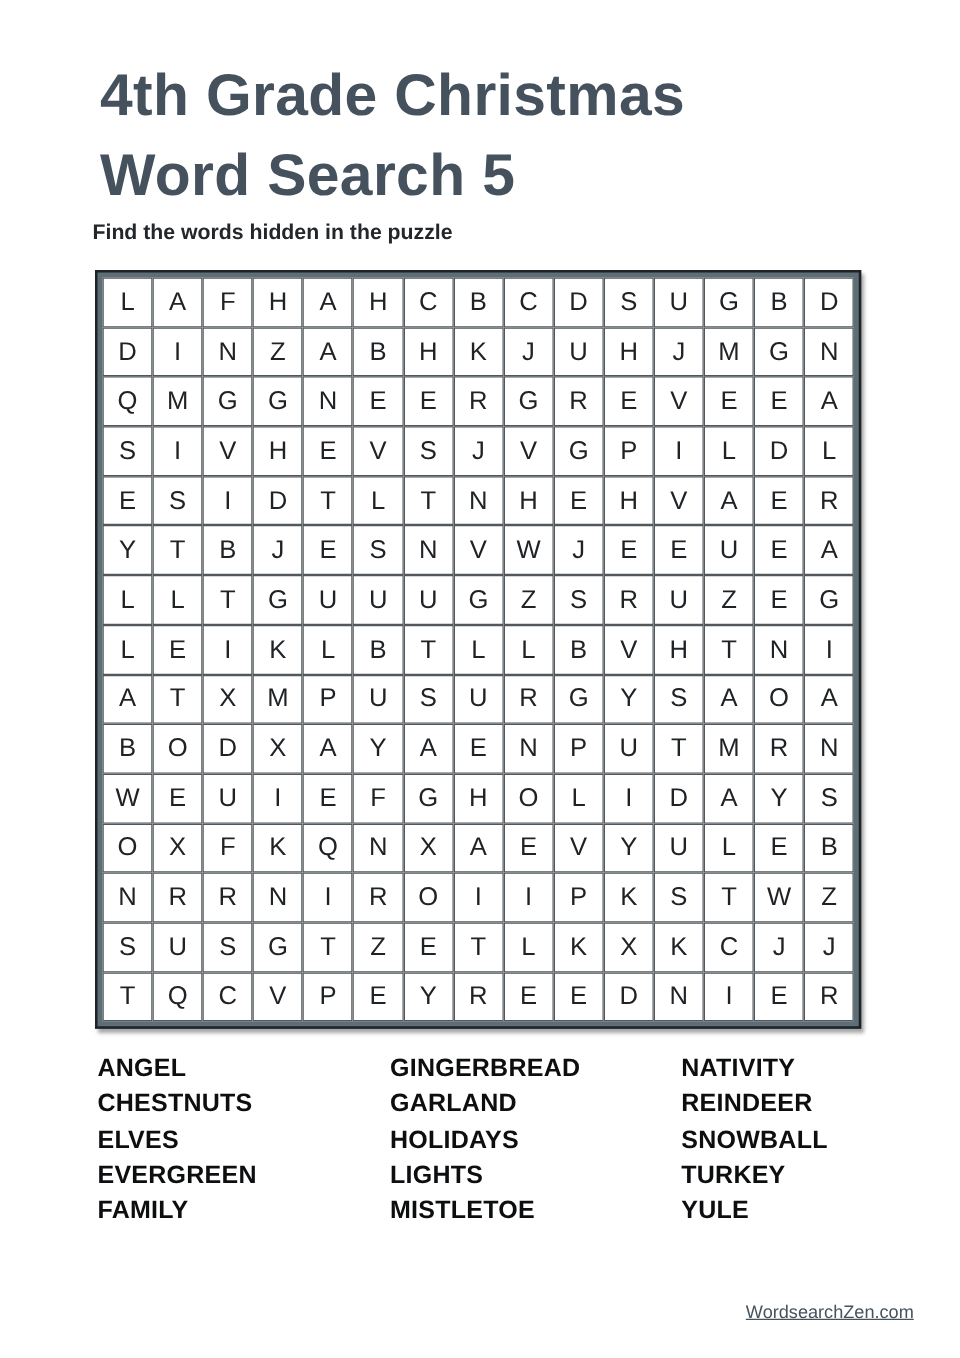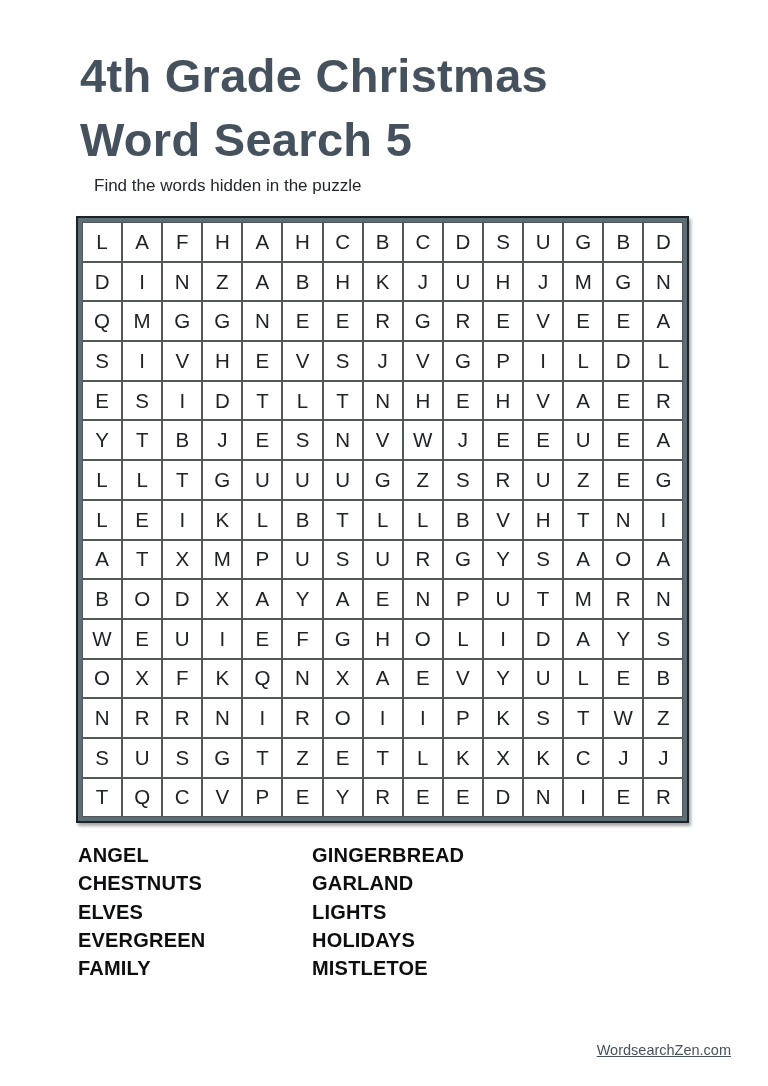--- a/index.html
+++ b/index.html
@@ -18,24 +18,24 @@
     top:44px;
     font-size:47px;
     line-height:64px;
     font-weight:600;
     letter-spacing:0.3px;
     color:var(--title-color, #45525e);
   }
   .title .title-line { display:block; }
   .subtitle {
     position:absolute;
-    left:94px;
+    left:74px;
     top:176px;
     font-size:17px;
-    font-weight:400;
+    font-weight:700;
     color:var(--subtitle-color, #23272b);
   }
   .grid-frame {
     position:absolute;
     left:76px;
     top:216px;
     border:2px solid var(--grid-outer, #1d2327);
     background:var(--grid-frame, #5d6e77);
     padding:4px;
     box-shadow:2px 3px 3px rgba(0,0,0,0.35);
@@ -326,20 +326,27 @@
   <div class="word-col word-col-1">
       <div class="word">ANGEL</div>
       <div class="word">CHESTNUTS</div>
       <div class="word">ELVES</div>
       <div class="word">EVERGREEN</div>
       <div class="word">FAMILY</div>
     </div>
   <div class="word-col word-col-2">
       <div class="word">GINGERBREAD</div>
       <div class="word">GARLAND</div>
+      <div class="word">HOLIDAYS</div>
       <div class="word">LIGHTS</div>
-      <div class="word">HOLIDAYS</div>
       <div class="word">MISTLETOE</div>
     </div>
+  <div class="word-col word-col-3">
+      <div class="word">NATIVITY</div>
+      <div class="word">REINDEER</div>
+      <div class="word">SNOWBALL</div>
+      <div class="word">TURKEY</div>
+      <div class="word">YULE</div>
+    </div>
 
   <a class="footer-link" href="#">WordsearchZen.com</a>
 
 </div>
 
 </body></html>

